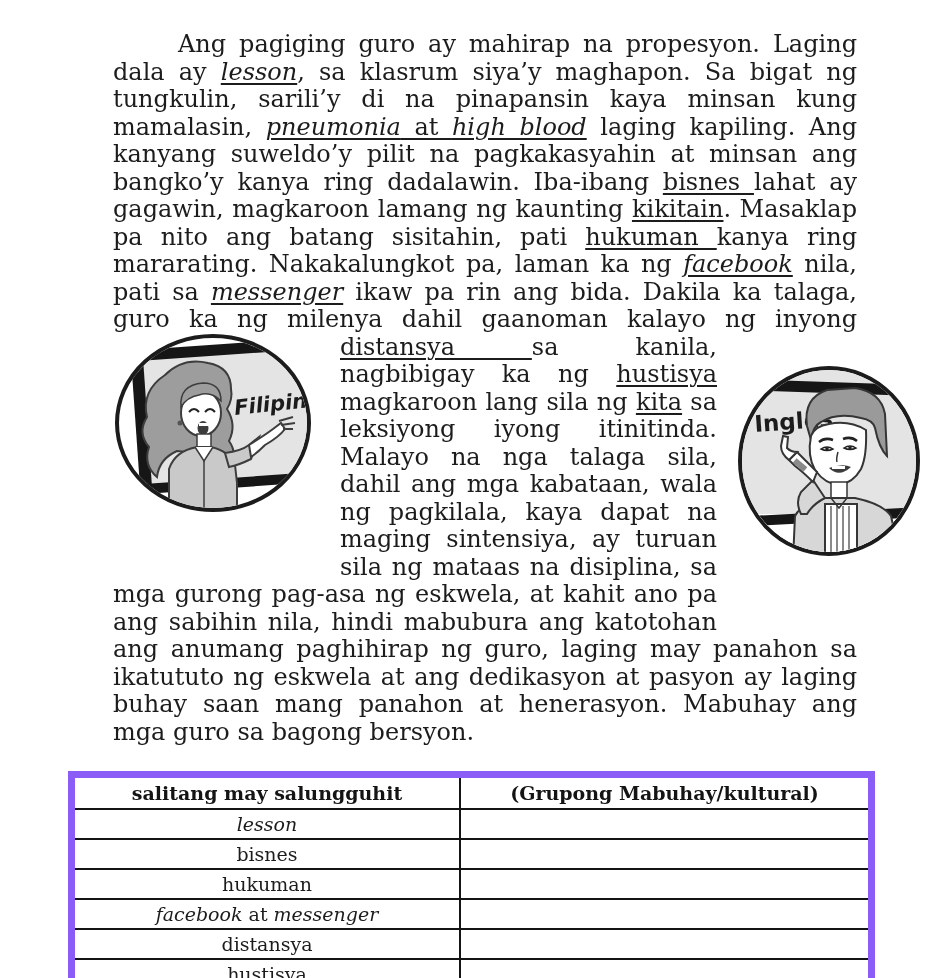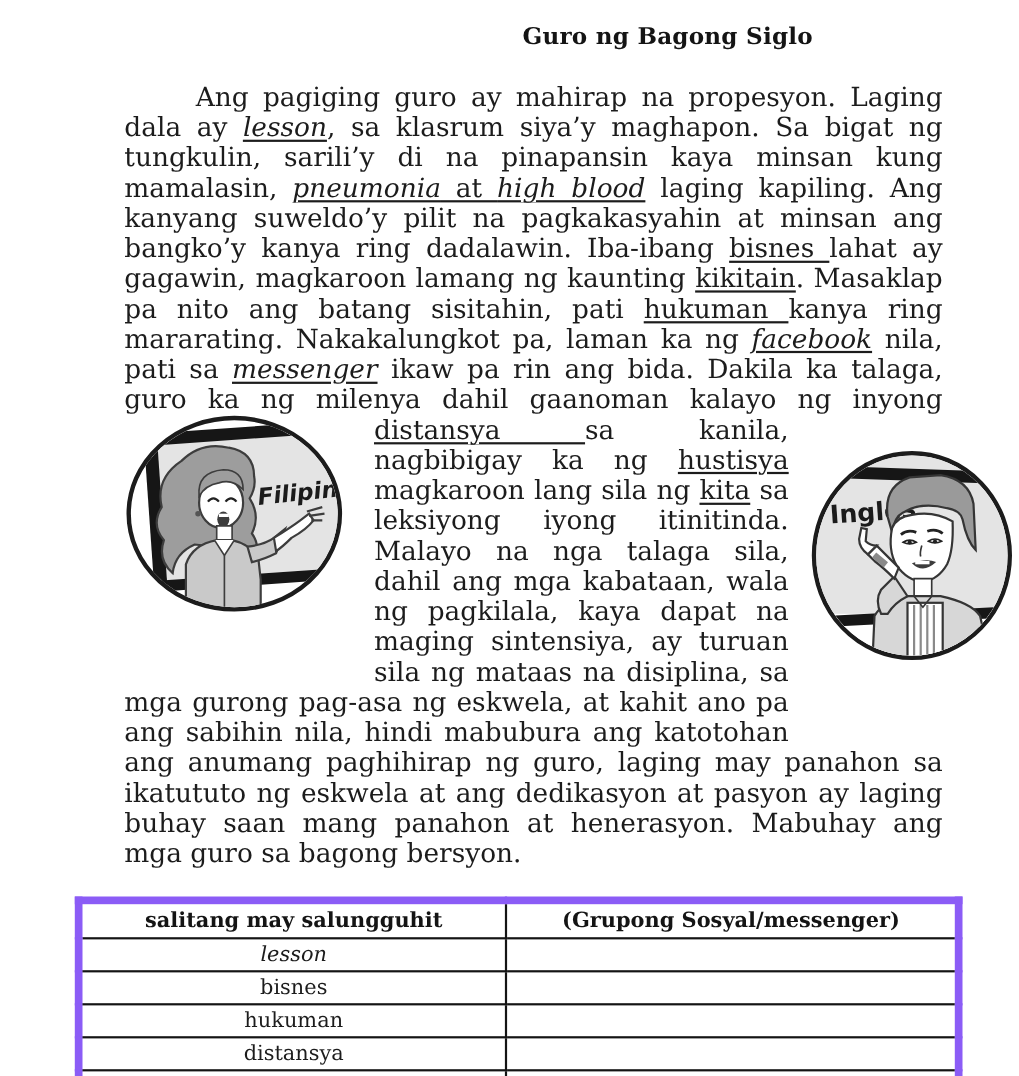--- a/index.html
+++ b/index.html
@@ -89,21 +89,20 @@
   table.vocab .col-group { width: 399px; }
   table.vocab td .it { font-style: italic; }
 
   .footer-space { height: 20px; }
 </style>
 </head>
 <body>
 
 <div class="page">
 
-  <h1 class="title">Guro ng Bagong Siglo</h1>
 
   <div class="article">
 
     <div class="fspacer"></div>
 
     <figure class="img-student">
       <svg width="185" height="195" viewBox="0 0 185 195">
         <defs>
             <clipPath id="clipS">
               <ellipse cx="92" cy="97" rx="87" ry="91"></ellipse>
@@ -186,37 +185,41 @@
 
     <p class="body-text"><span>Ang pagiging guro ay mahirap na propesyon. Laging dala ay </span><span class="it ul">lesson</span><span>, sa klasrum siya’y maghapon. Sa bigat ng tungkulin, sarili’y di na pinapansin kaya minsan kung mamalasin, </span><span class="it ul">pneumonia</span><span class="ul"> at </span><span class="it ul">high blood</span><span> laging kapiling. Ang kanyang suweldo’y pilit na pagkakasyahin at minsan ang bangko’y kanya ring dadalawin. Iba-ibang </span><span class="ul">bisnes </span><span>lahat ay gagawin, magkaroon lamang ng kaunting </span><span class="ul">kikitain</span><span>. Masaklap pa nito ang batang sisitahin, pati </span><span class="ul">hukuman </span><span>kanya ring mararating. Nakakalungkot pa, laman ka ng </span><span class="it ul">facebook</span><span> nila, pati sa </span><span class="it ul">messenger</span><span> ikaw pa rin ang bida. Dakila ka talaga, guro ka ng milenya dahil gaanoman kalayo ng inyong </span><span class="ul">distansya </span><span>sa kanila, nagbibigay ka ng </span><span class="ul">hustisya</span><span> magkaroon lang sila ng </span><span class="ul">kita</span><span> sa leksiyong iyong itinitinda. Malayo na nga talaga sila, dahil ang mga kabataan, wala ng pagkilala, kaya dapat na maging sintensiya, ay turuan sila ng mataas na disiplina, sa mga gurong pag-asa ng eskwela, at kahit ano pa ang sabihin nila, hindi mabubura ang katotohan ang anumang paghihirap ng guro, laging may panahon sa ikatututo ng eskwela at ang dedikasyon at pasyon ay laging buhay saan mang panahon at henerasyon. Mabuhay ang mga guro sa bagong bersyon.</span></p>
   </div>
 
   <div class="gap"></div>
 
   <table class="vocab">
     <thead>
       <tr>
         <th class="col-word">salitang may salungguhit</th>
-        <th class="col-group">(Grupong Sosyal/messenger)</th>
+        <th class="col-group">(Grupong Mabuhay/kultural)</th>
       </tr>
     </thead>
     <tbody>
         <tr>
           <td><span class="it">lesson</span></td>
           <td></td>
         </tr>
         <tr>
           <td><span>bisnes</span></td>
           <td></td>
         </tr>
         <tr>
           <td><span>hukuman</span></td>
           <td></td>
         </tr>
         <tr>
+          <td><span class="it">facebook</span><span> at </span><span class="it">messenger</span></td>
+          <td></td>
+        </tr>
+        <tr>
           <td><span>distansya</span></td>
           <td></td>
         </tr>
         <tr>
           <td><span>hustisya</span></td>
           <td></td>
         </tr>
         <tr>
           <td><span>kita</span></td>
           <td></td>

